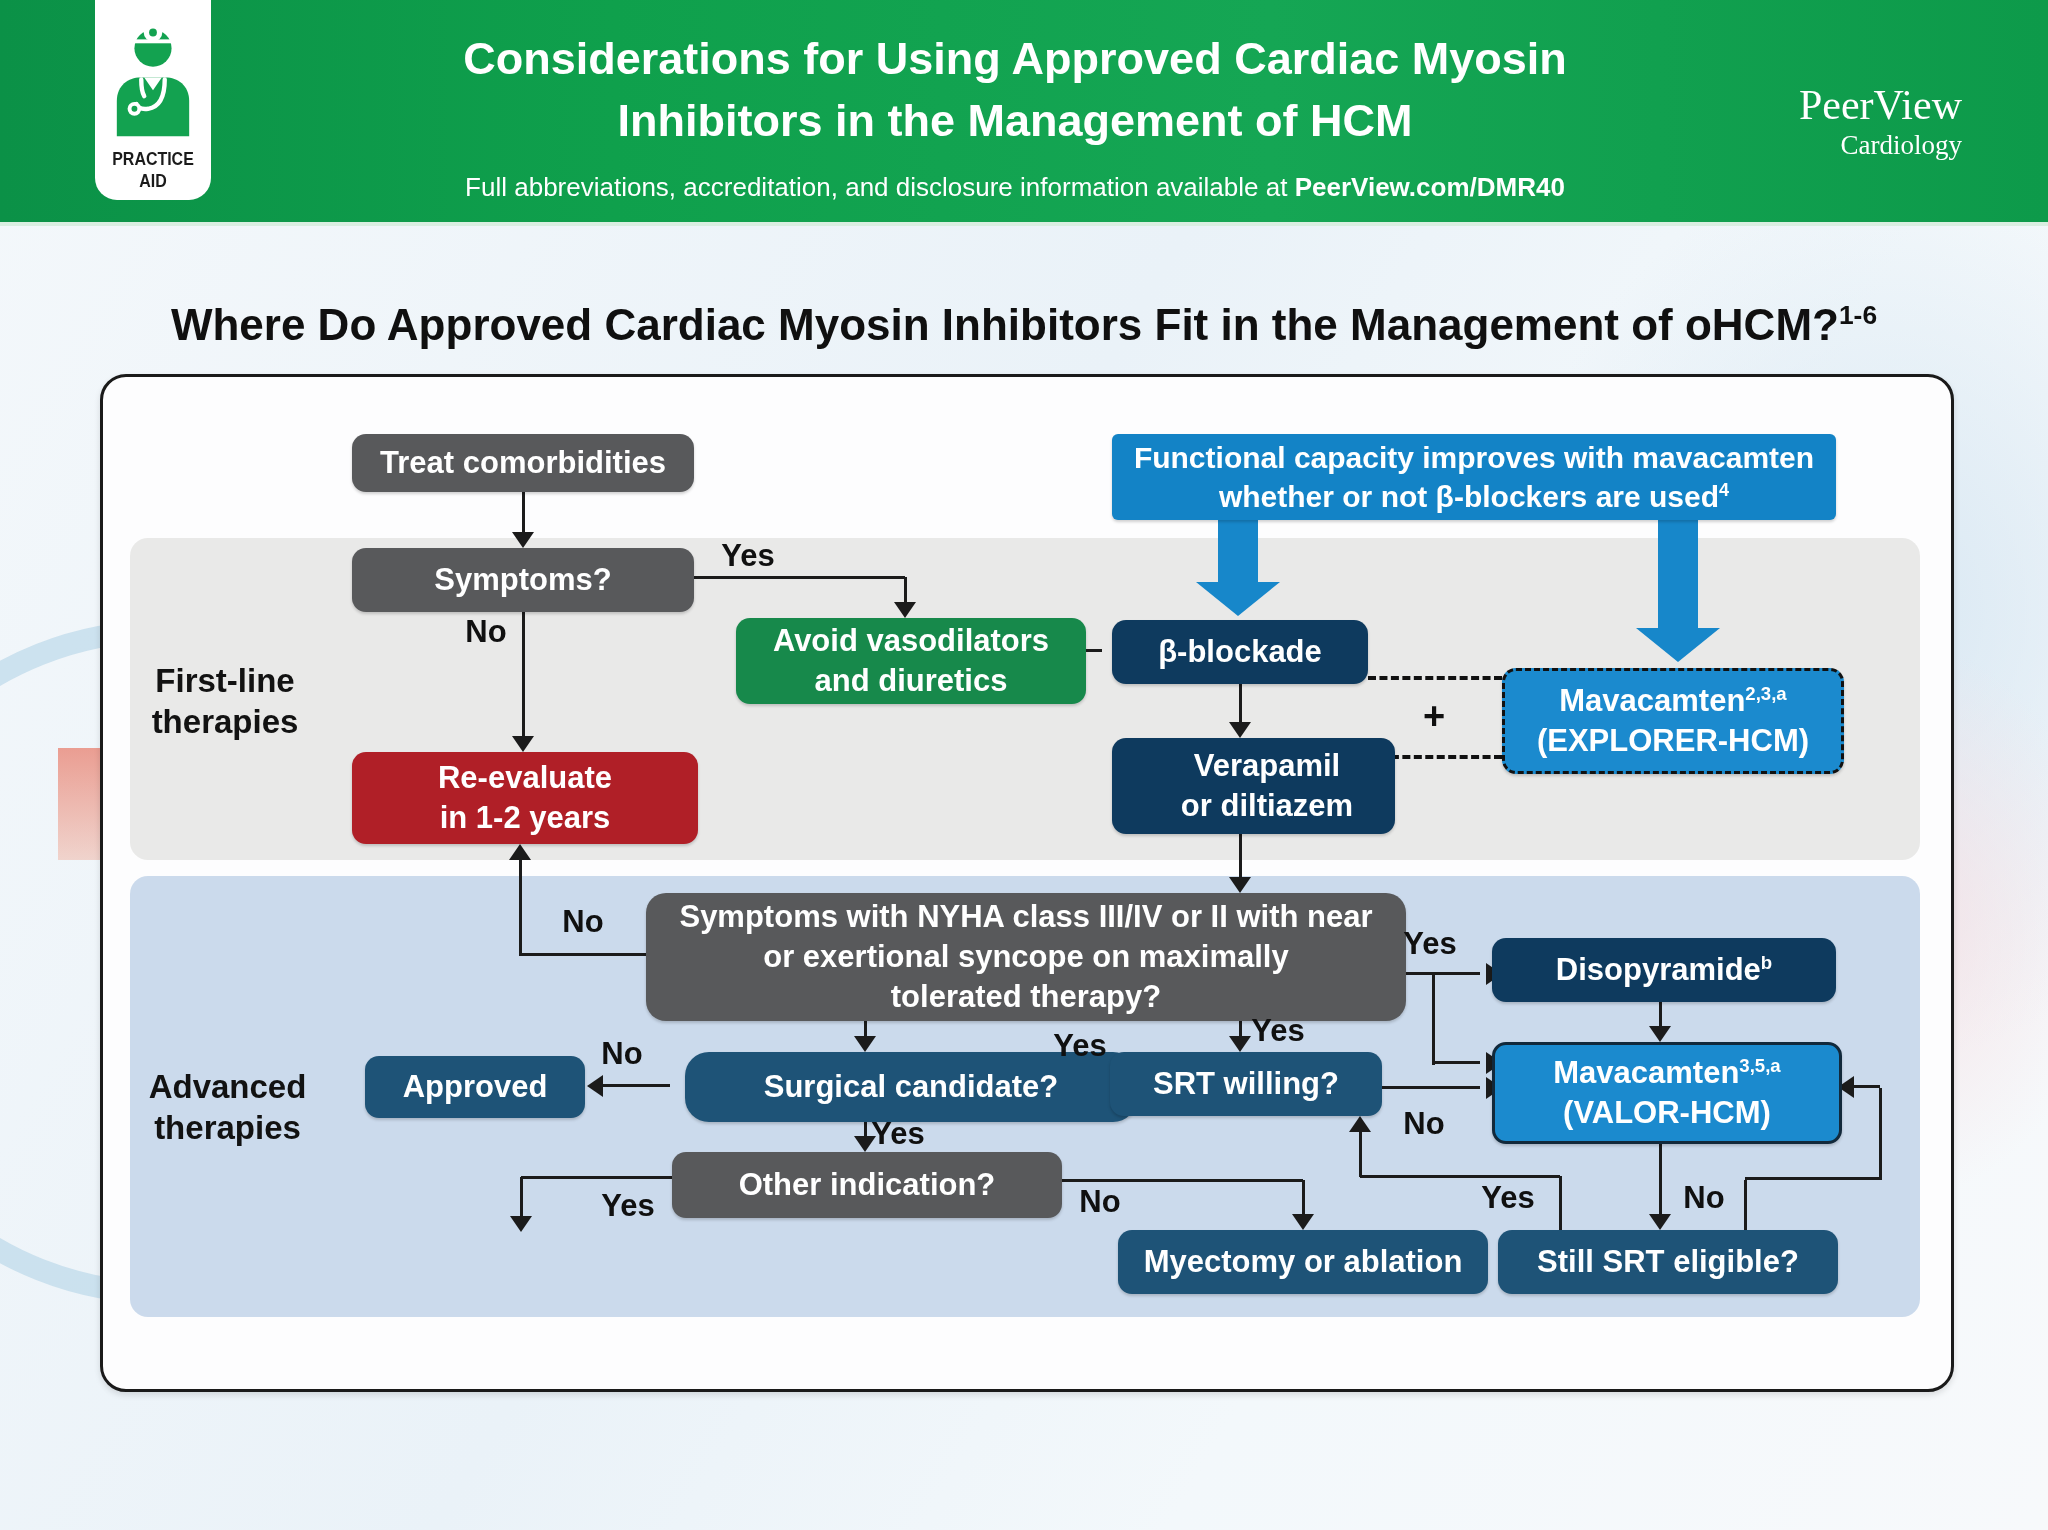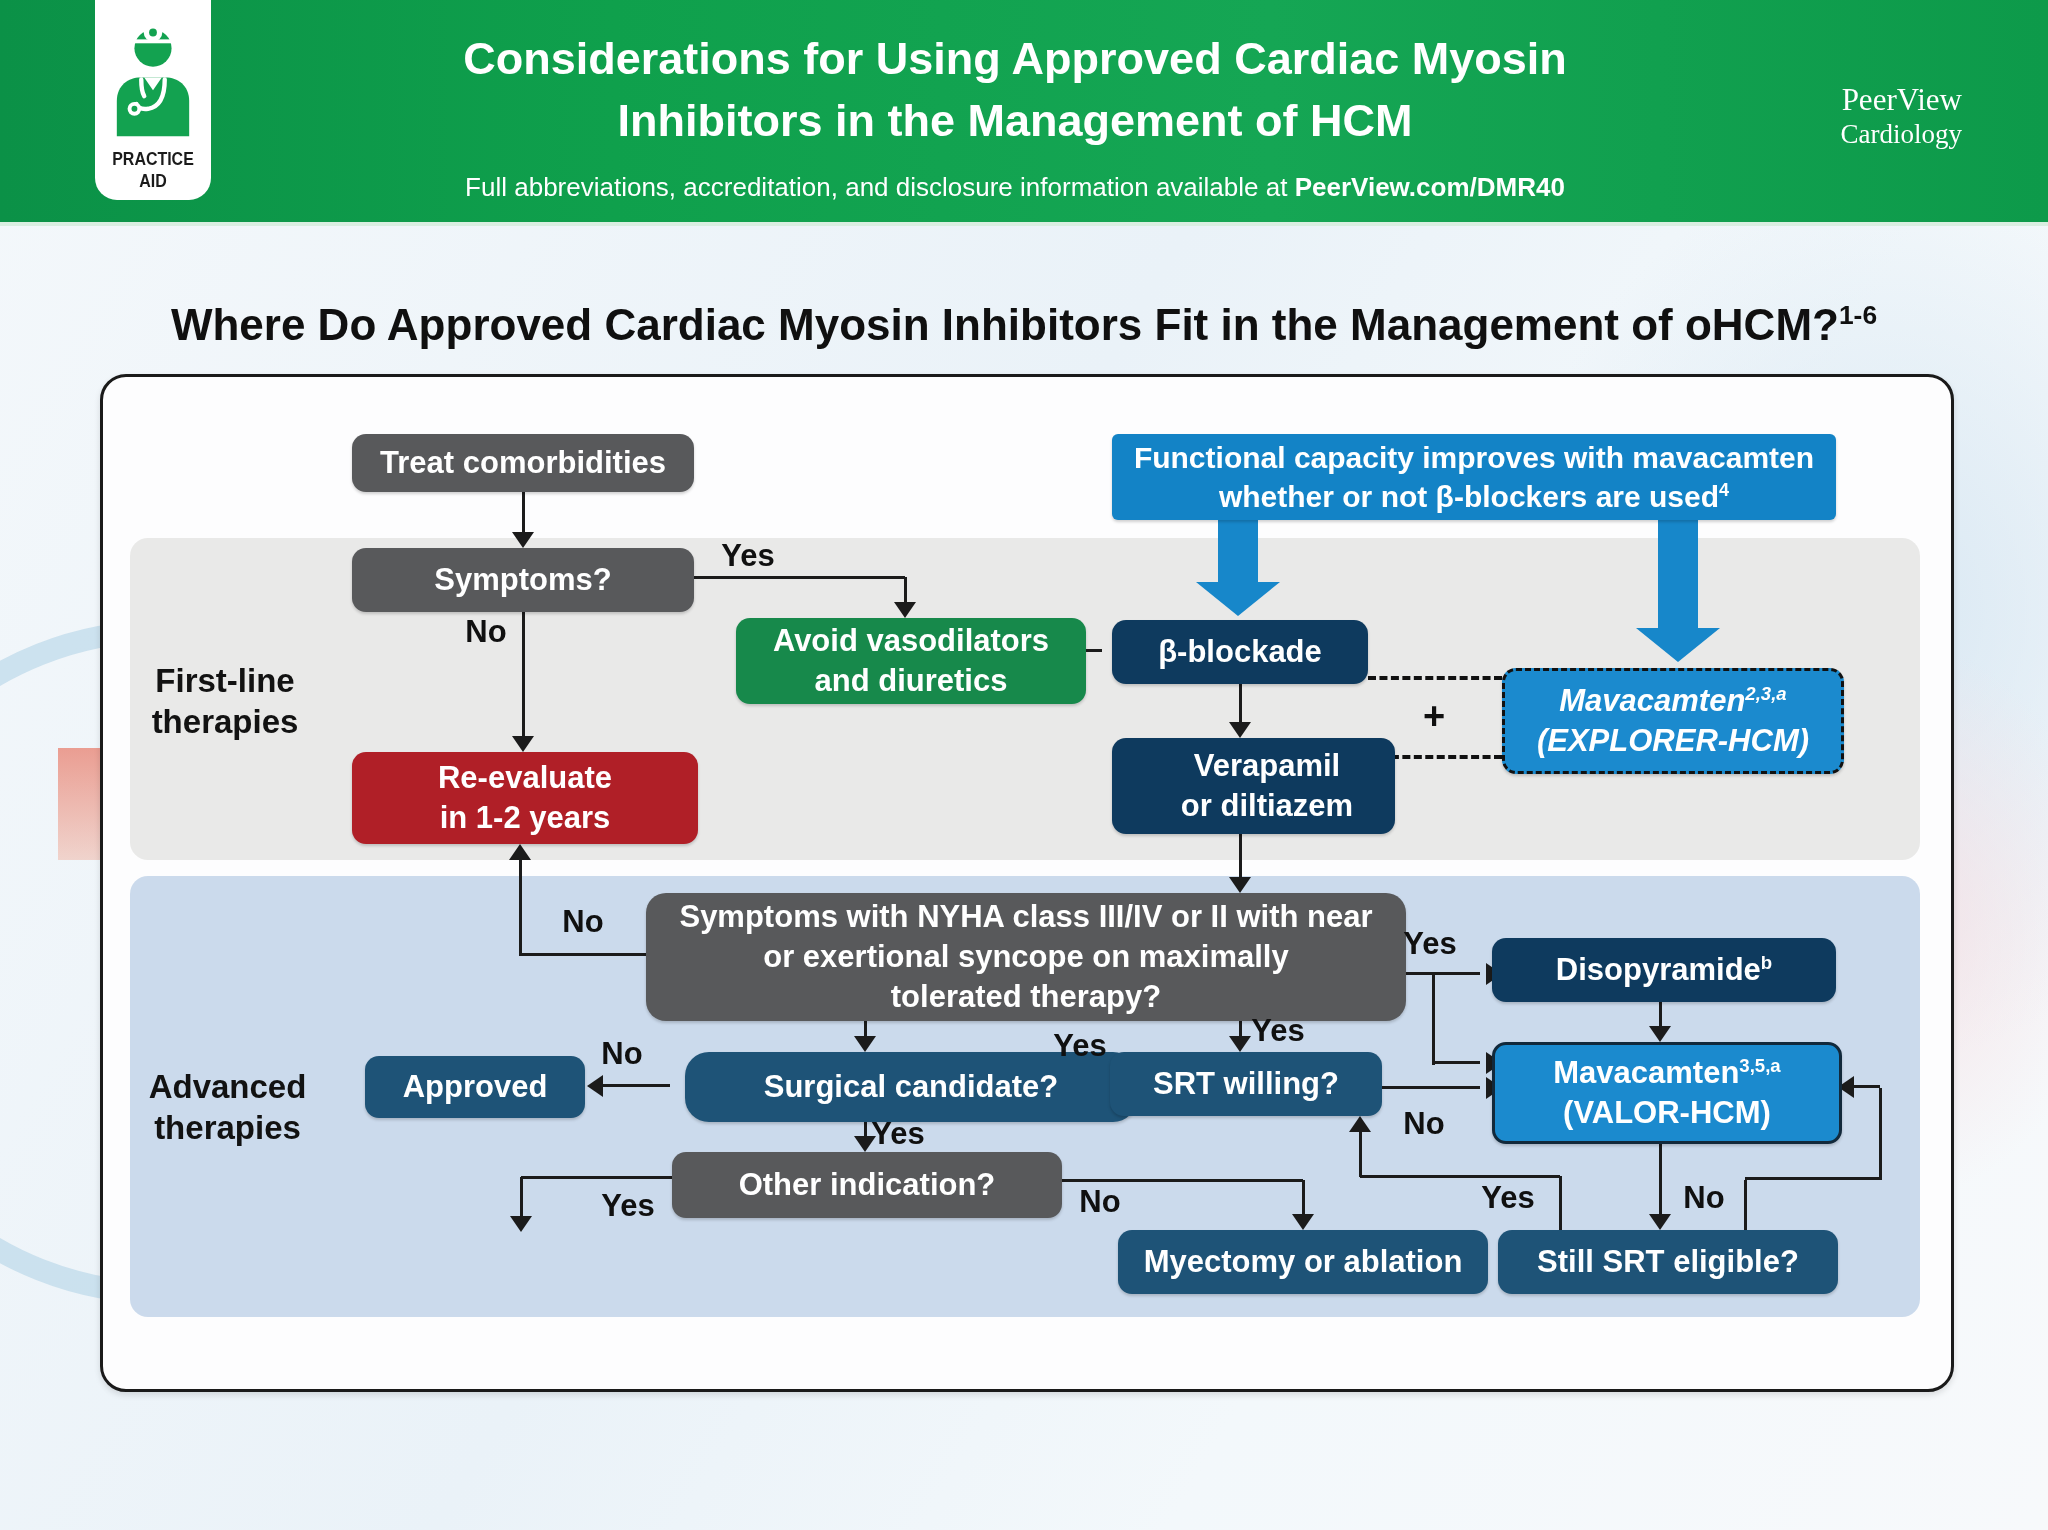--- a/index.html
+++ b/index.html
@@ -25,21 +25,21 @@
     border-radius:0 0 22px 22px;text-align:center;}
   .badge-label{position:absolute;left:0;top:148px;width:116px;font-size:19px;font-weight:bold;color:#1b1b1b;
     transform:scaleX(.84);letter-spacing:0px;}
   .badge-icon{position:absolute;left:14px;top:14px;}
   .h-title{position:absolute;left:300px;top:28px;width:1430px;text-align:center;color:#fff;
     font-size:45px;font-weight:bold;line-height:1.38;}
   .h-sub{position:absolute;left:300px;top:172px;width:1430px;text-align:center;color:#fff;font-size:26px;}
   .h-sub b{font-weight:bold;}
   .brand{position:absolute;right:86px;top:84px;text-align:right;color:#fff;
     font-family:"Liberation Serif",serif;}
-  .brand-name{font-size:31px;line-height:1;}
+  .brand-name{font-size:42px;line-height:1;}
   .brand-sub{font-size:27px;line-height:1;margin-top:6px;}
   
   .page-title{position:absolute;left:0;top:300px;width:2048px;text-align:center;
     font-size:44px;font-weight:bold;color:#101010;}
   .page-title sup{font-size:60%;}
   
   .flow-container{position:absolute;left:100px;top:374px;width:1848px;height:1012px;background:#fdfdfe;
     border:3px solid #1a1a1a;border-radius:26px;box-shadow:0 3px 6px rgba(0,0,0,.12);}
   .band{position:absolute;border-radius:18px;}
   .band-gray{left:130px;top:538px;width:1790px;height:322px;background:#E9E9E8;}
@@ -217,21 +217,21 @@
     <span>β-blockade</span>
   </div>
 
   <div class="fbox c-navydark" style="left:1112px;top:738px;width:256px;height:96px;padding-left:27px;">
     <div>
       <span class="bl">Verapamil</span>
       <span class="bl">or diltiazem</span>
     </div>
   </div>
 
-  <div class="fbox c-mava b-dash" style="left:1502px;top:668px;width:336px;height:100px;font-style:italic;">
+  <div class="fbox c-mava b-dash" style="left:1502px;top:668px;width:336px;height:100px;">
     <div>
       <span class="bl"><span>Mavacamten</span><sup>2,3,a</sup></span>
       <span class="bl">(EXPLORER-HCM)</span>
     </div>
   </div>
 
   <div class="fbox c-red" style="left:352px;top:752px;width:346px;height:92px;justify-content:center;">
     <div>
       <span class="bl">Re-evaluate</span>
       <span class="bl">in 1-2 years</span>

